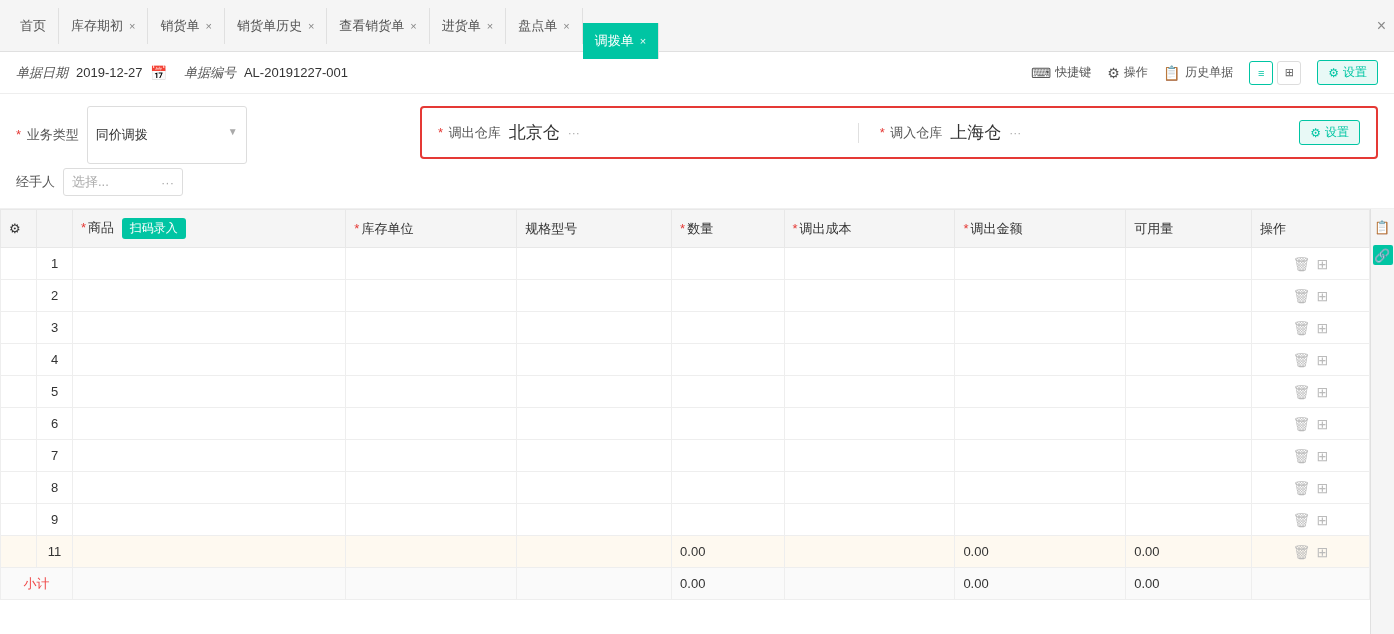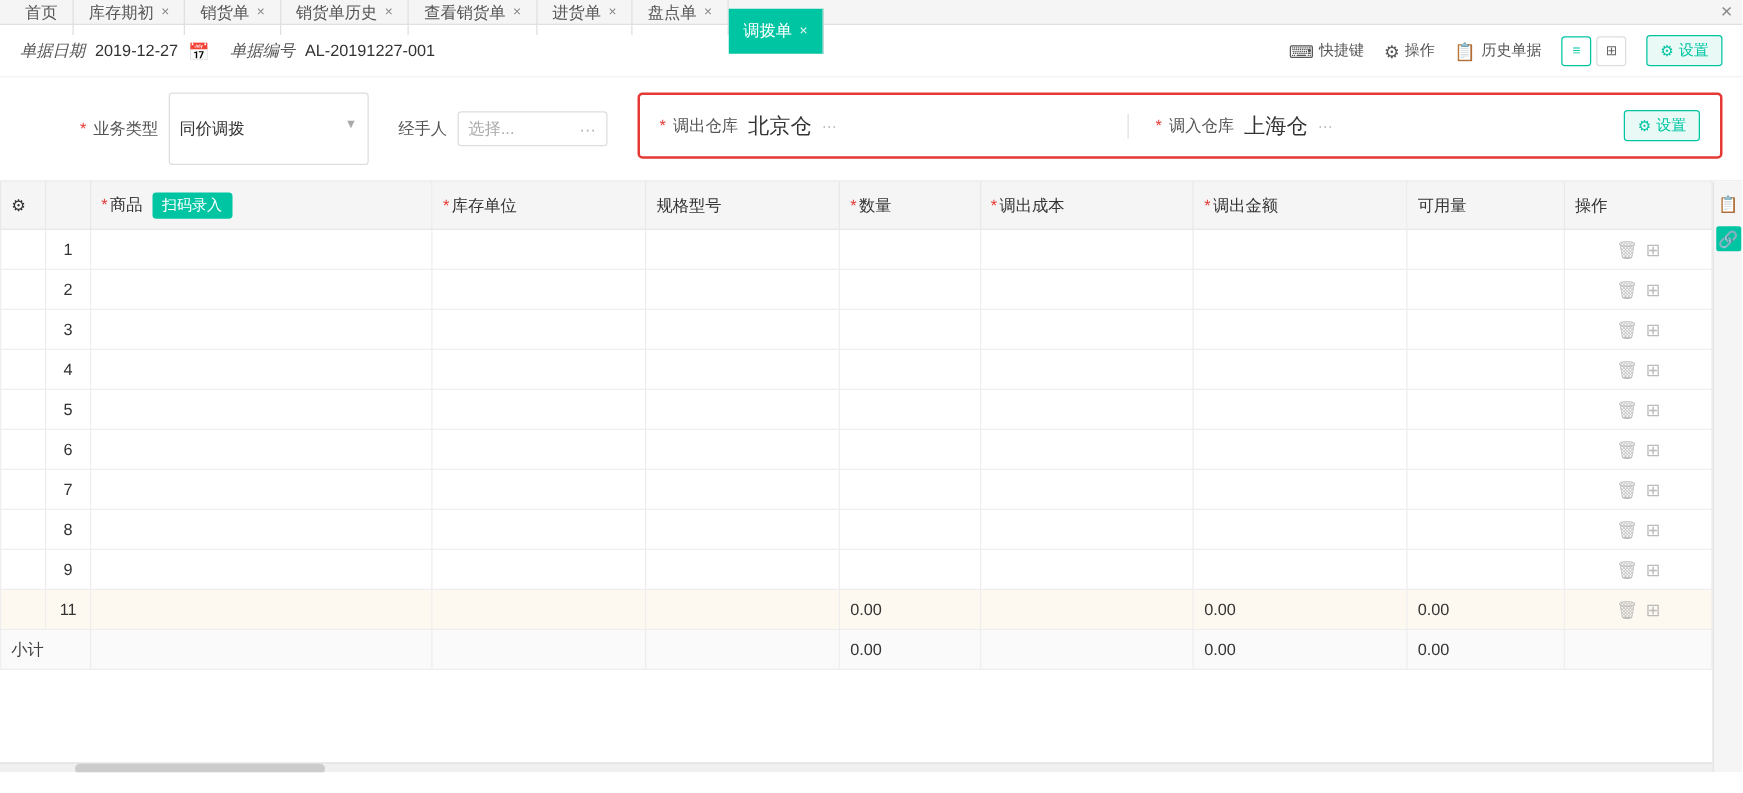--- a/index.html
+++ b/index.html
@@ -2,21 +2,21 @@
 <html><head>
   <meta charset="utf-8">
   <style>
     * { box-sizing: border-box; margin: 0; padding: 0; }
     body { font-family: 'Microsoft YaHei', Arial, sans-serif; font-size: 13px; color: #333; background: #fff; overflow: hidden; }
 
     
     .tab-bar {
       display: flex; align-items: center;
       background: #f5f5f5; border-bottom: 1px solid #e0e0e0;
-      height: 20px; padding: 0 8px;
+      height: 52px; padding: 0 8px;
       position: relative;
     }
     .tab-item {
       display: flex; align-items: center;
       padding: 0 12px; height: 36px; cursor: pointer;
       font-size: 13px; color: #555; white-space: nowrap;
       border-right: 1px solid #e0e0e0;
     }
     .tab-item:first-child { border-left: none; }
     .tab-item.active {
@@ -65,21 +65,21 @@
       cursor: pointer; font-size: 11px; color: #666;
     }
     .layout-icon.active { border-color: #00c5a3; color: #00c5a3; }
 
     
     .form-area {
       padding: 12px 16px; background: #fff; border-bottom: 1px solid #f0f0f0;
       display: flex; align-items: flex-start; gap: 24px;
     }
     .form-row { display: flex; align-items: center; gap: 8px; flex-wrap: wrap; }
-    .form-left { min-width: 380px; display: flex; flex-direction: row; gap: 24px; margin-left: 48px; }
+    .form-left { min-width: 380px; display: flex; flex-direction: column; gap: 4px; }
     .form-right {
       flex: 1; border: 2px solid #e53935; border-radius: 4px;
       padding: 12px 16px; display: flex; align-items: center; gap: 5px;
     }
     .field-group { display: flex; align-items: center; gap: 8px; flex: 1; }
     .field-label { color: #555; font-size: 13px; white-space: nowrap; }
     .required-star { color: #e53935; margin-right: 2px; }
     .field-value { color: #333; font-size: 17px; }
     .field-more { color: #aaa; cursor: pointer; font-size: 12px; }
     .field-divider { width: 1px; background: #e0e0e0; height: 20px; margin: 0 16px; }
@@ -466,21 +466,21 @@
               <td>0.00</td>
               <td>0.00</td>
               <td>
                   <div class="action-icons">
                     <span class="action-icon">🗑</span>
                     <span class="action-icon">⊞</span>
                   </div>
                 </td>
             </tr>
             <tr style="background:#fef9f0;">
-              <td colspan="2" style="text-align:left; color:#404040; padding:4px 8px;">小计</td>
+              <td colspan="2" style="text-align:center; color:#ef4444; padding:4px 8px;">小计</td>
               <td></td>
                 <td></td>
               <td></td>
               <td style="color:#333;">0.00</td>
               <td></td>
               <td style="color:#333;">0.00</td>
               <td style="color:#333;">0.00</td>
               <td></td>
             </tr>
           </tbody>

